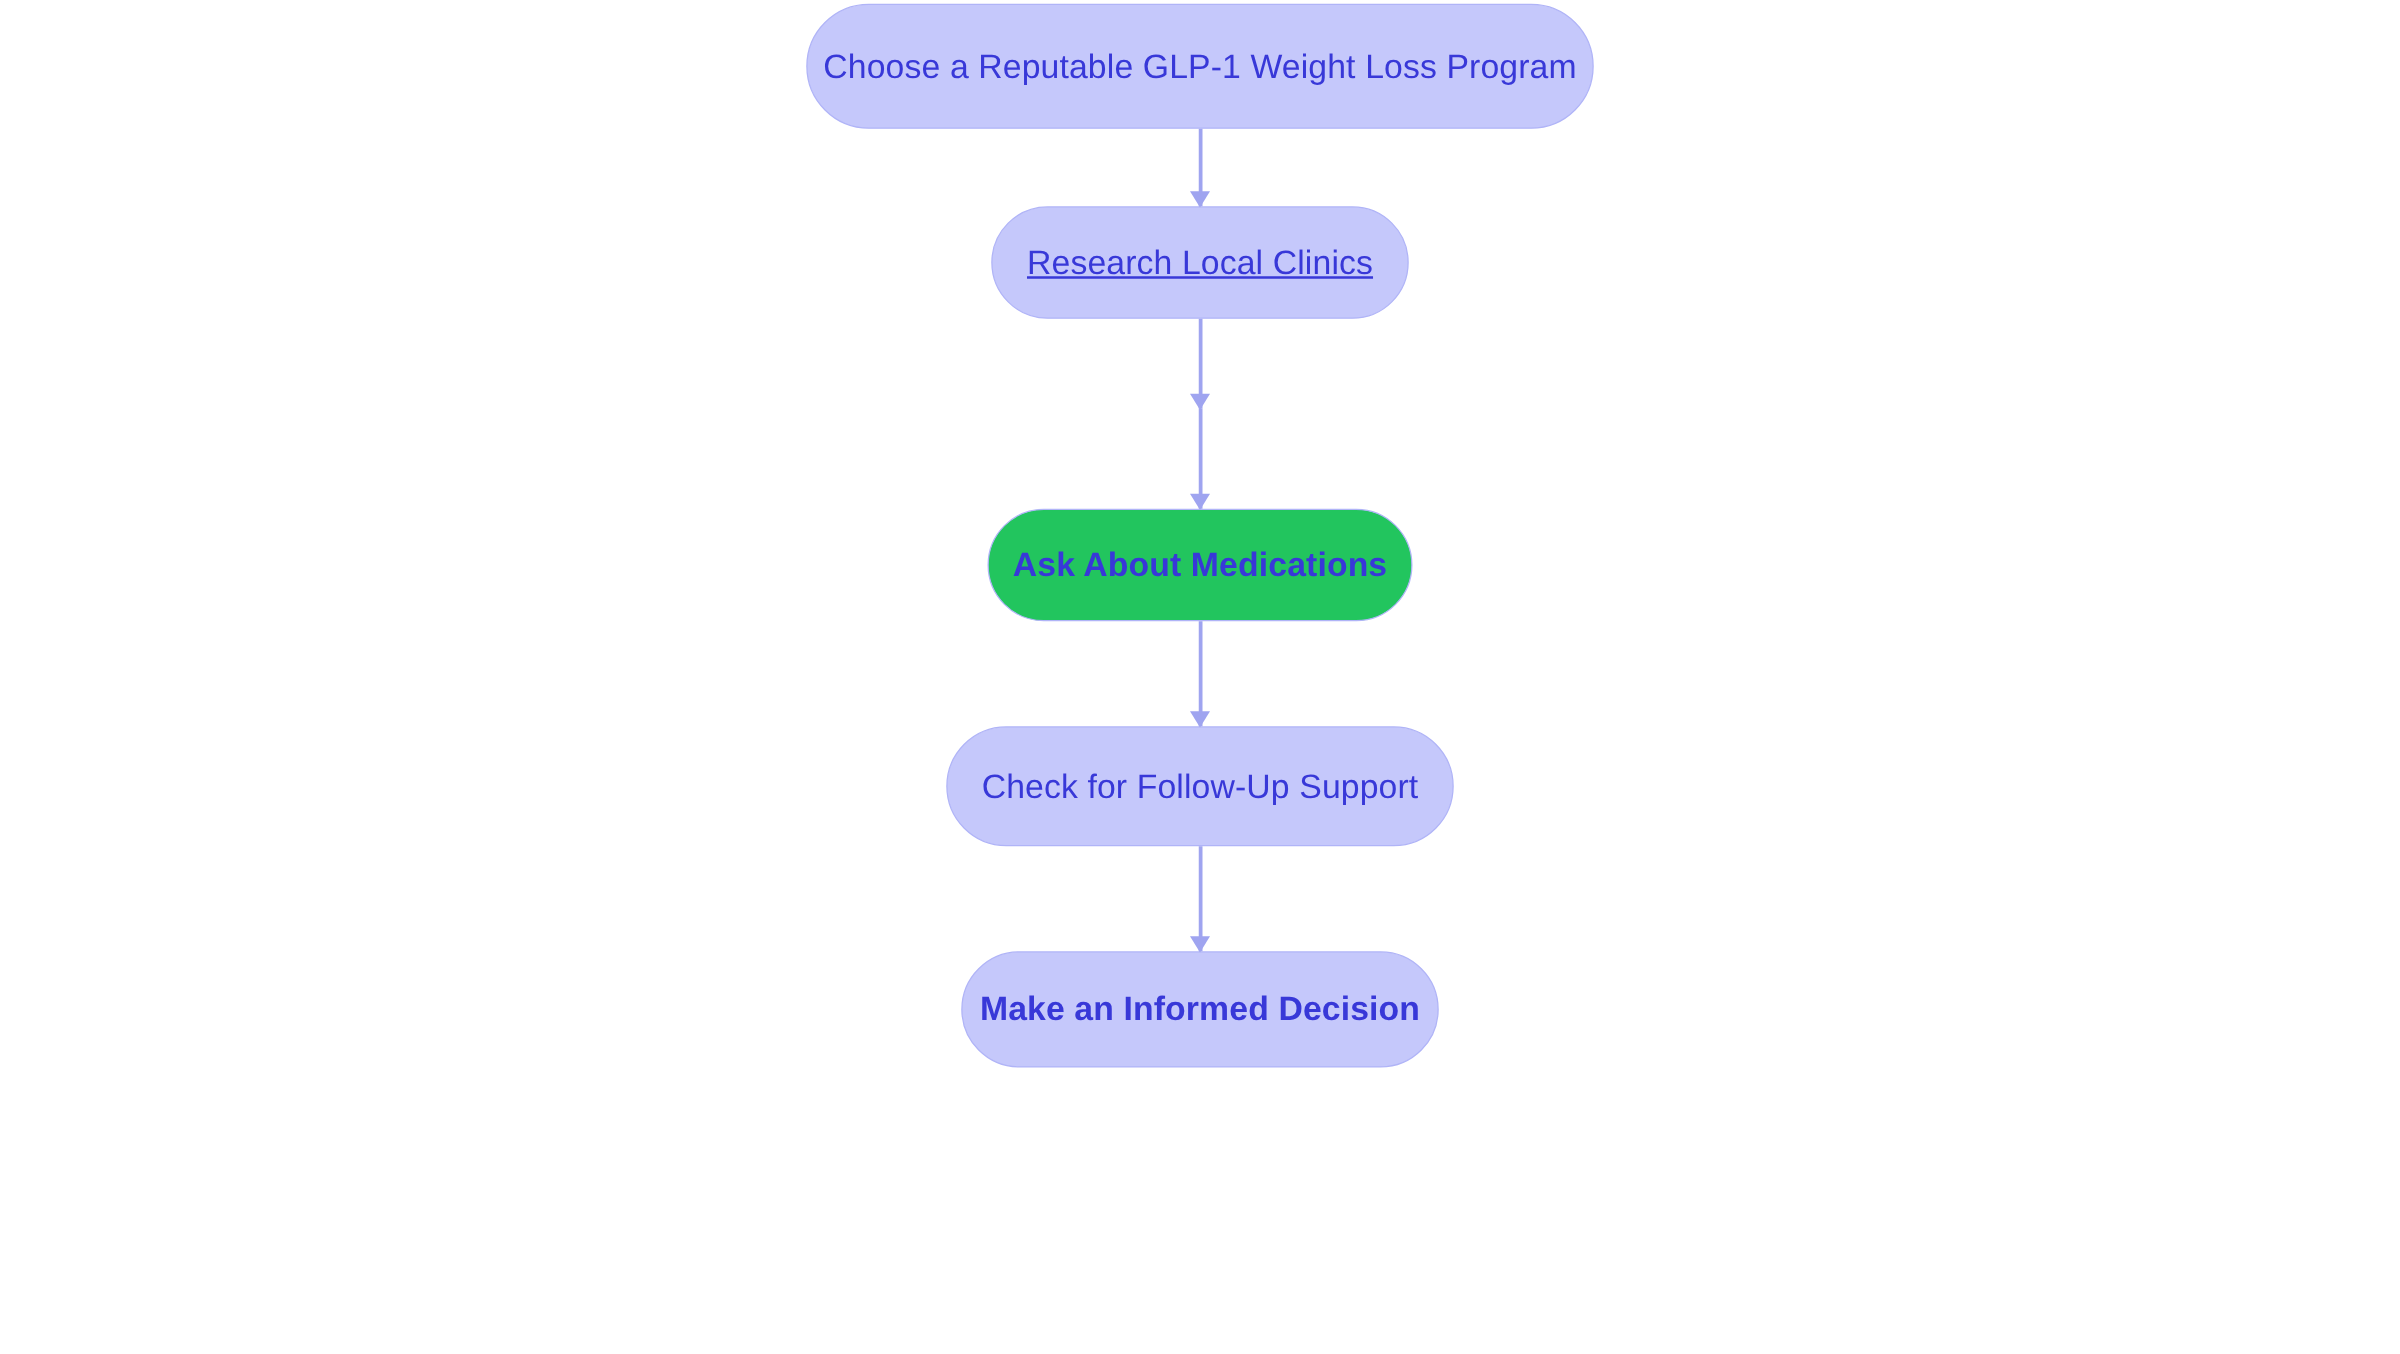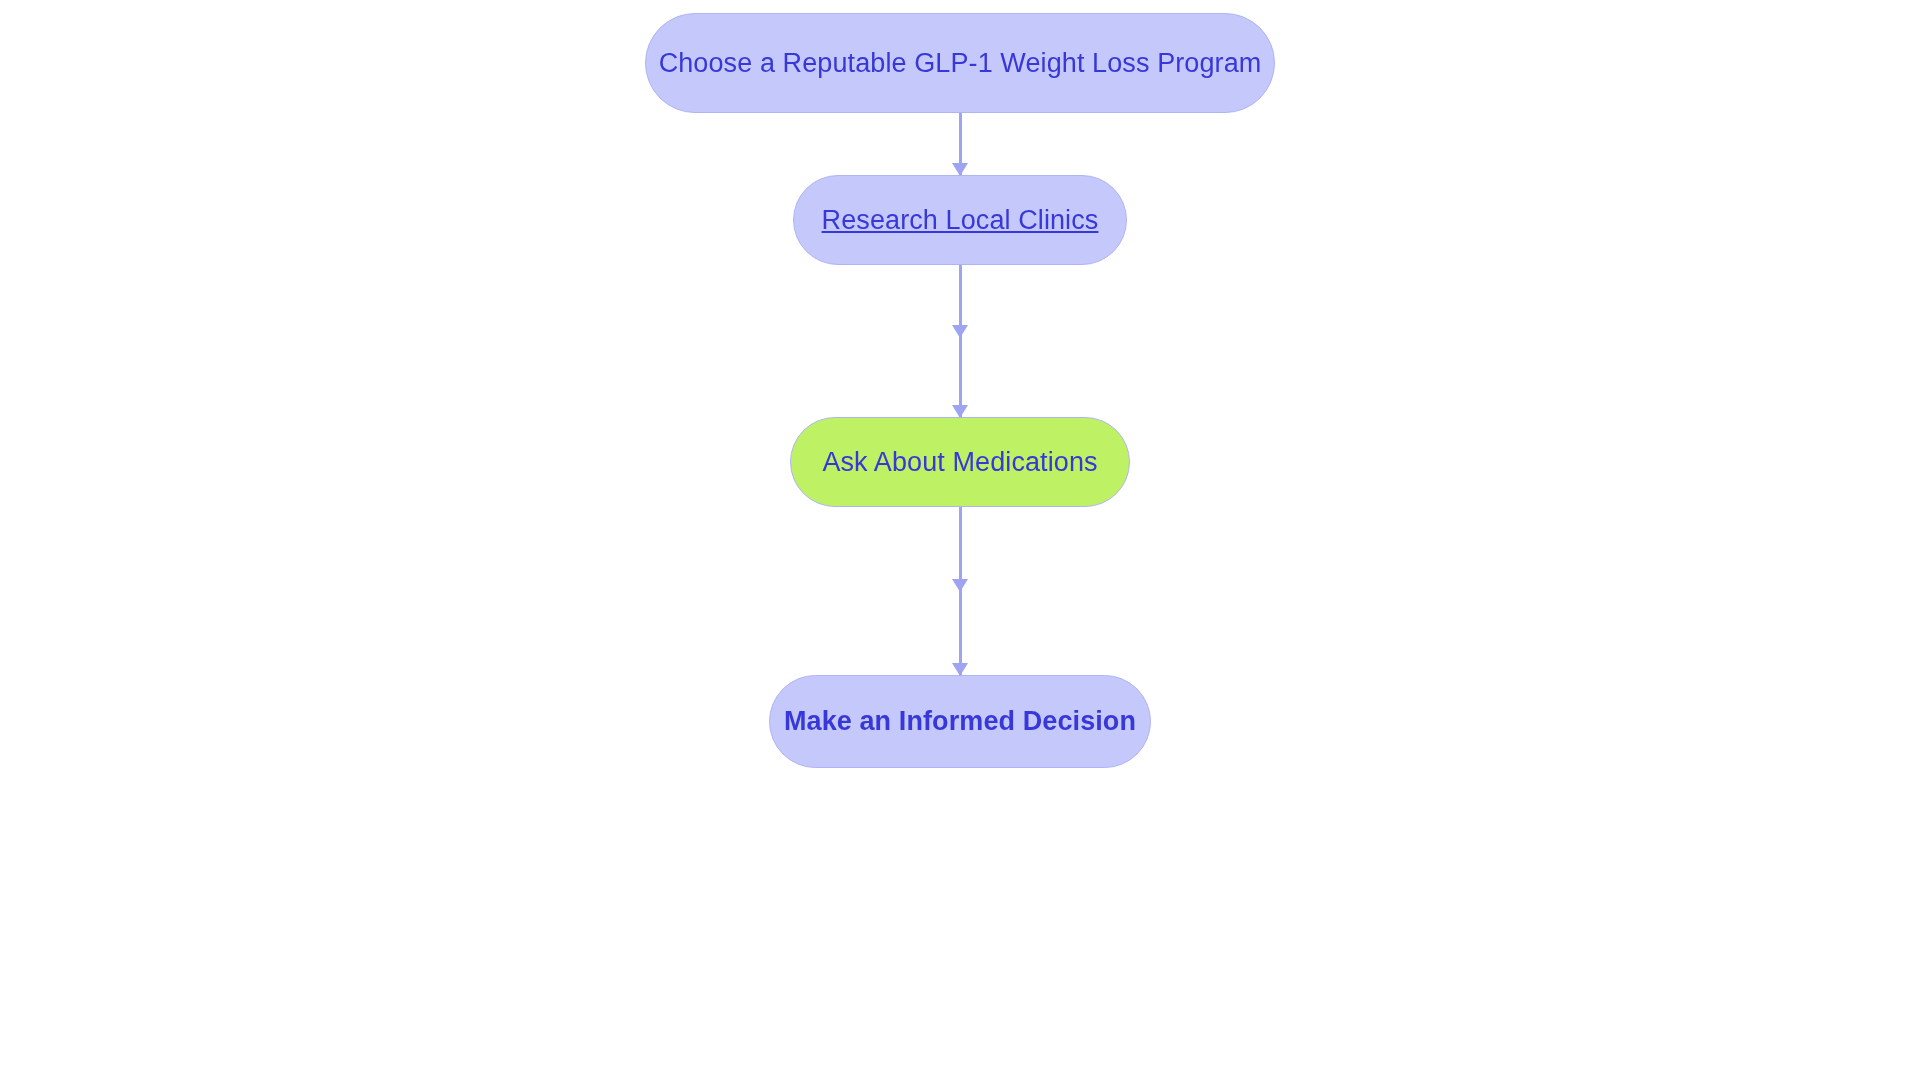--- a/index.html
+++ b/index.html
@@ -14,21 +14,21 @@
     overflow: hidden;
   }
   #flowchart {
     position: relative;
     width: 1920px;
     height: 944px;
     display: flex;
     flex-direction: column;
     align-items: center;
     justify-content: flex-start;
-    padding-top: 13px;
+    padding-top: 3px;
     box-sizing: border-box;
   }
   .node {
     display: flex;
     align-items: center;
     justify-content: center;
     box-sizing: border-box;
     border-radius: 60px;
     background: #c5c8fb;
     border: 1.5px solid #b0b4f7;
@@ -80,27 +80,30 @@
   <div class="connector" style="height: 72px; background: rgb(159, 164, 240);">
     <div class="arrowhead" style="border-top-color: rgb(159, 164, 240);"></div>
   </div>
 
 
   <div class="connector" style="height: 80px; background: rgb(159, 164, 240);">
     <div class="arrowhead" style="border-top-color: rgb(159, 164, 240);"></div>
   </div>
 
   <div class="node-row">
-    <div class="node" style="width: 340px; height: 90px; background: #bef264; border-color: rgb(176, 180, 247); color: rgb(56, 56, 216);">Ask About Medications</div>
+    <div class="node" style="width: 340px; height: 90px; background: #22c55e; border-color: rgb(176, 180, 247); color: rgb(56, 56, 216); font-weight: bold;">Ask About Medications</div>
   </div>
 
   <div class="connector" style="height: 84px; background: rgb(159, 164, 240);">
     <div class="arrowhead" style="border-top-color: rgb(159, 164, 240);"></div>
   </div>
 
+  <div class="node-row">
+    <div class="node" style="width: 406px; height: 96px; background: rgb(197, 200, 251); border-color: rgb(176, 180, 247); color: rgb(56, 56, 216);">Check for Follow-Up Support</div>
+  </div>
 
   <div class="connector" style="height: 84px; background: rgb(159, 164, 240);">
     <div class="arrowhead" style="border-top-color: rgb(159, 164, 240);"></div>
   </div>
 
   <div class="node-row">
     <div class="node" style="width: 382px; height: 93px; background: rgb(197, 200, 251); border-color: rgb(176, 180, 247); color: rgb(56, 56, 216); font-weight: bold;">Make an Informed Decision</div>
   </div>
 
 </div>

